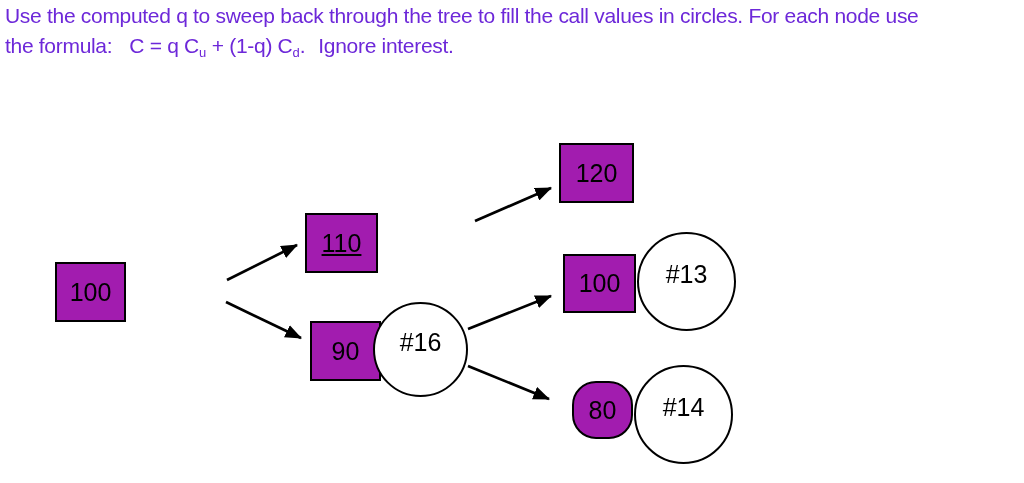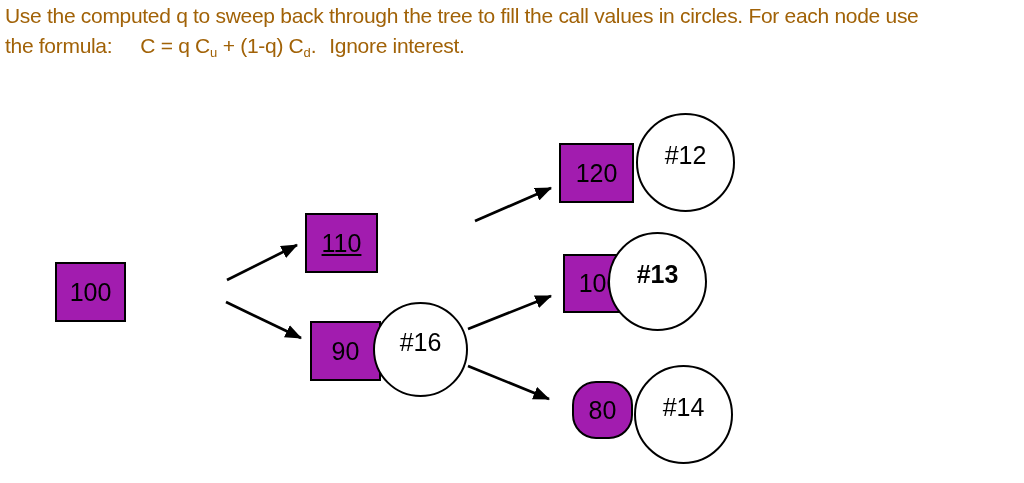--- a/index.html
+++ b/index.html
@@ -16,24 +16,24 @@
     background: #ffffff;
     overflow: hidden;
   }
   .title {
     position: absolute;
     left: 5px;
     top: 1px;
     font-size: 21px;
     line-height: 30px;
     letter-spacing: -0.3px;
-    color: #a16207;
+    color: #6d28d9;
   }
   .title .line1 { white-space: nowrap; }
-  .formula-gap { margin-left: 28px; }
+  .formula-gap { margin-left: 17px; }
   .suffix-gap { margin-left: 13px; text-align: right; }
   .subscript {
     font-size: 13px;
     vertical-align: -4px;
     letter-spacing: 0;
   }
   .price-box {
     position: absolute;
     box-sizing: border-box;
     border: 2px solid #000000;
@@ -91,23 +91,20 @@
     <line x1="227" y1="280" x2="297" y2="245" stroke="#000000" stroke-width="2.7" marker-end="url(#ah)"></line>
     <line x1="226" y1="302" x2="301" y2="338" stroke="#000000" stroke-width="2.7" marker-end="url(#ah)"></line>
     <line x1="475" y1="221" x2="551" y2="188" stroke="#000000" stroke-width="2.7" marker-end="url(#ah)"></line>
     <line x1="468" y1="329" x2="551" y2="296" stroke="#000000" stroke-width="2.7" marker-end="url(#ah)"></line>
     <line x1="468" y1="366" x2="549" y2="399" stroke="#000000" stroke-width="2.7" marker-end="url(#ah)"></line>
   </svg>
 
   <div class="call-circle" style="left:373px; top:302px; width:95px; height:95px;">
     <span class="lbl">#16</span>
   </div>
-  <div class="call-circle" style="left:636px; top:113px; width:99px; height:99px;">
-    <span class="lbl">#12</span>
-  </div>
-  <div class="call-circle" style="left:608px; top:232px; width:99px; height:99px;font-weight:bold;">
+  <div class="call-circle" style="left:637px; top:232px; width:99px; height:99px;">
     <span class="lbl">#13</span>
   </div>
   <div class="call-circle" style="left:634px; top:365px; width:99px; height:99px;">
     <span class="lbl">#14</span>
   </div>
 
 </div>
 
 </body></html>

